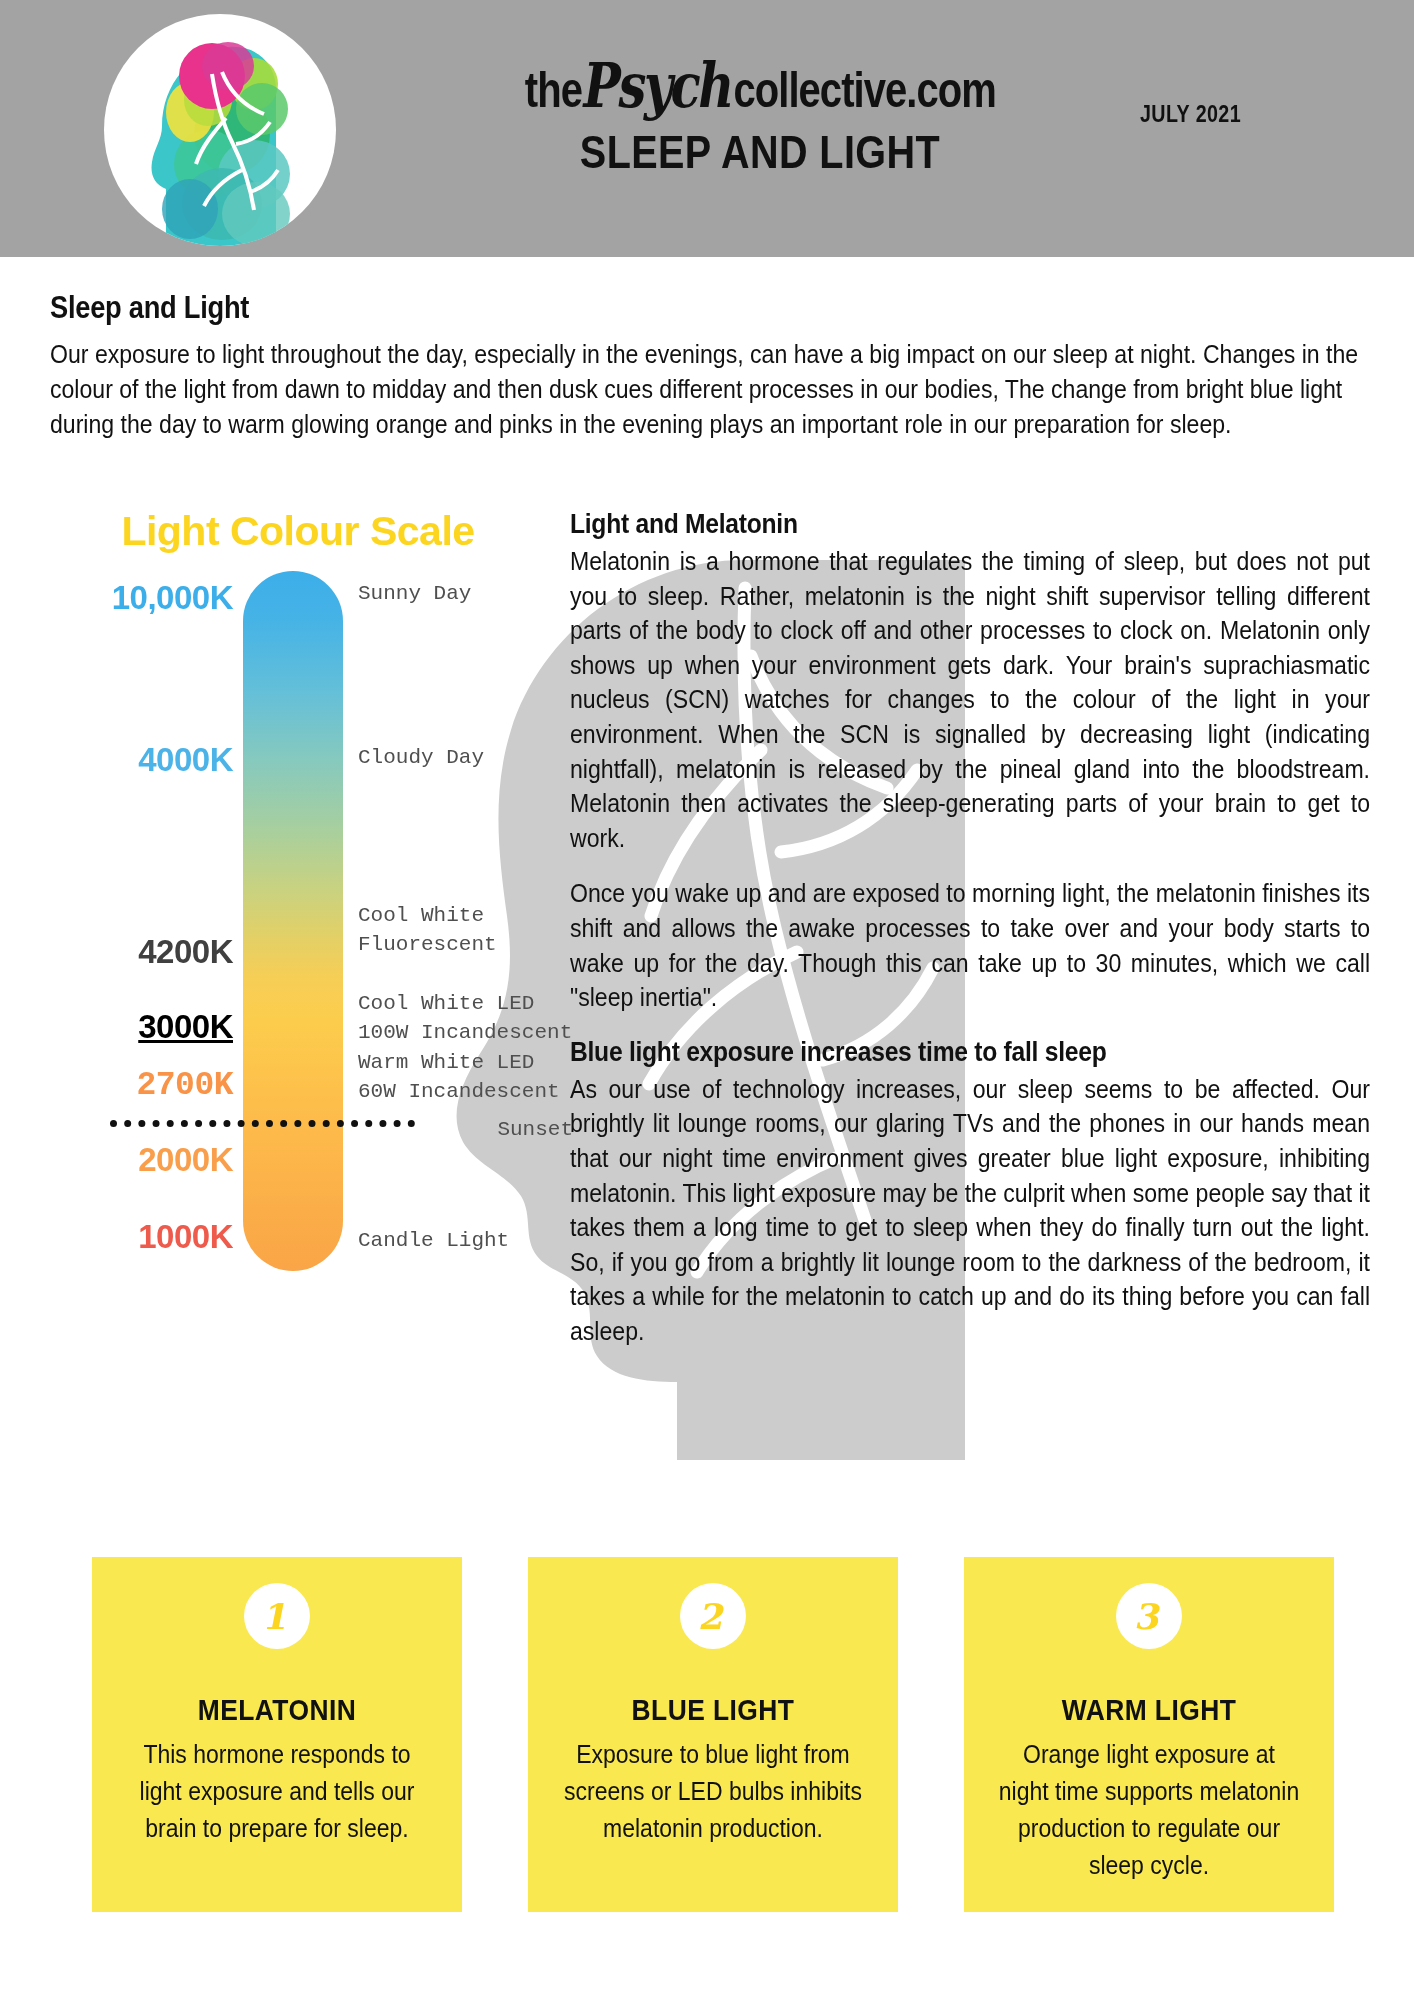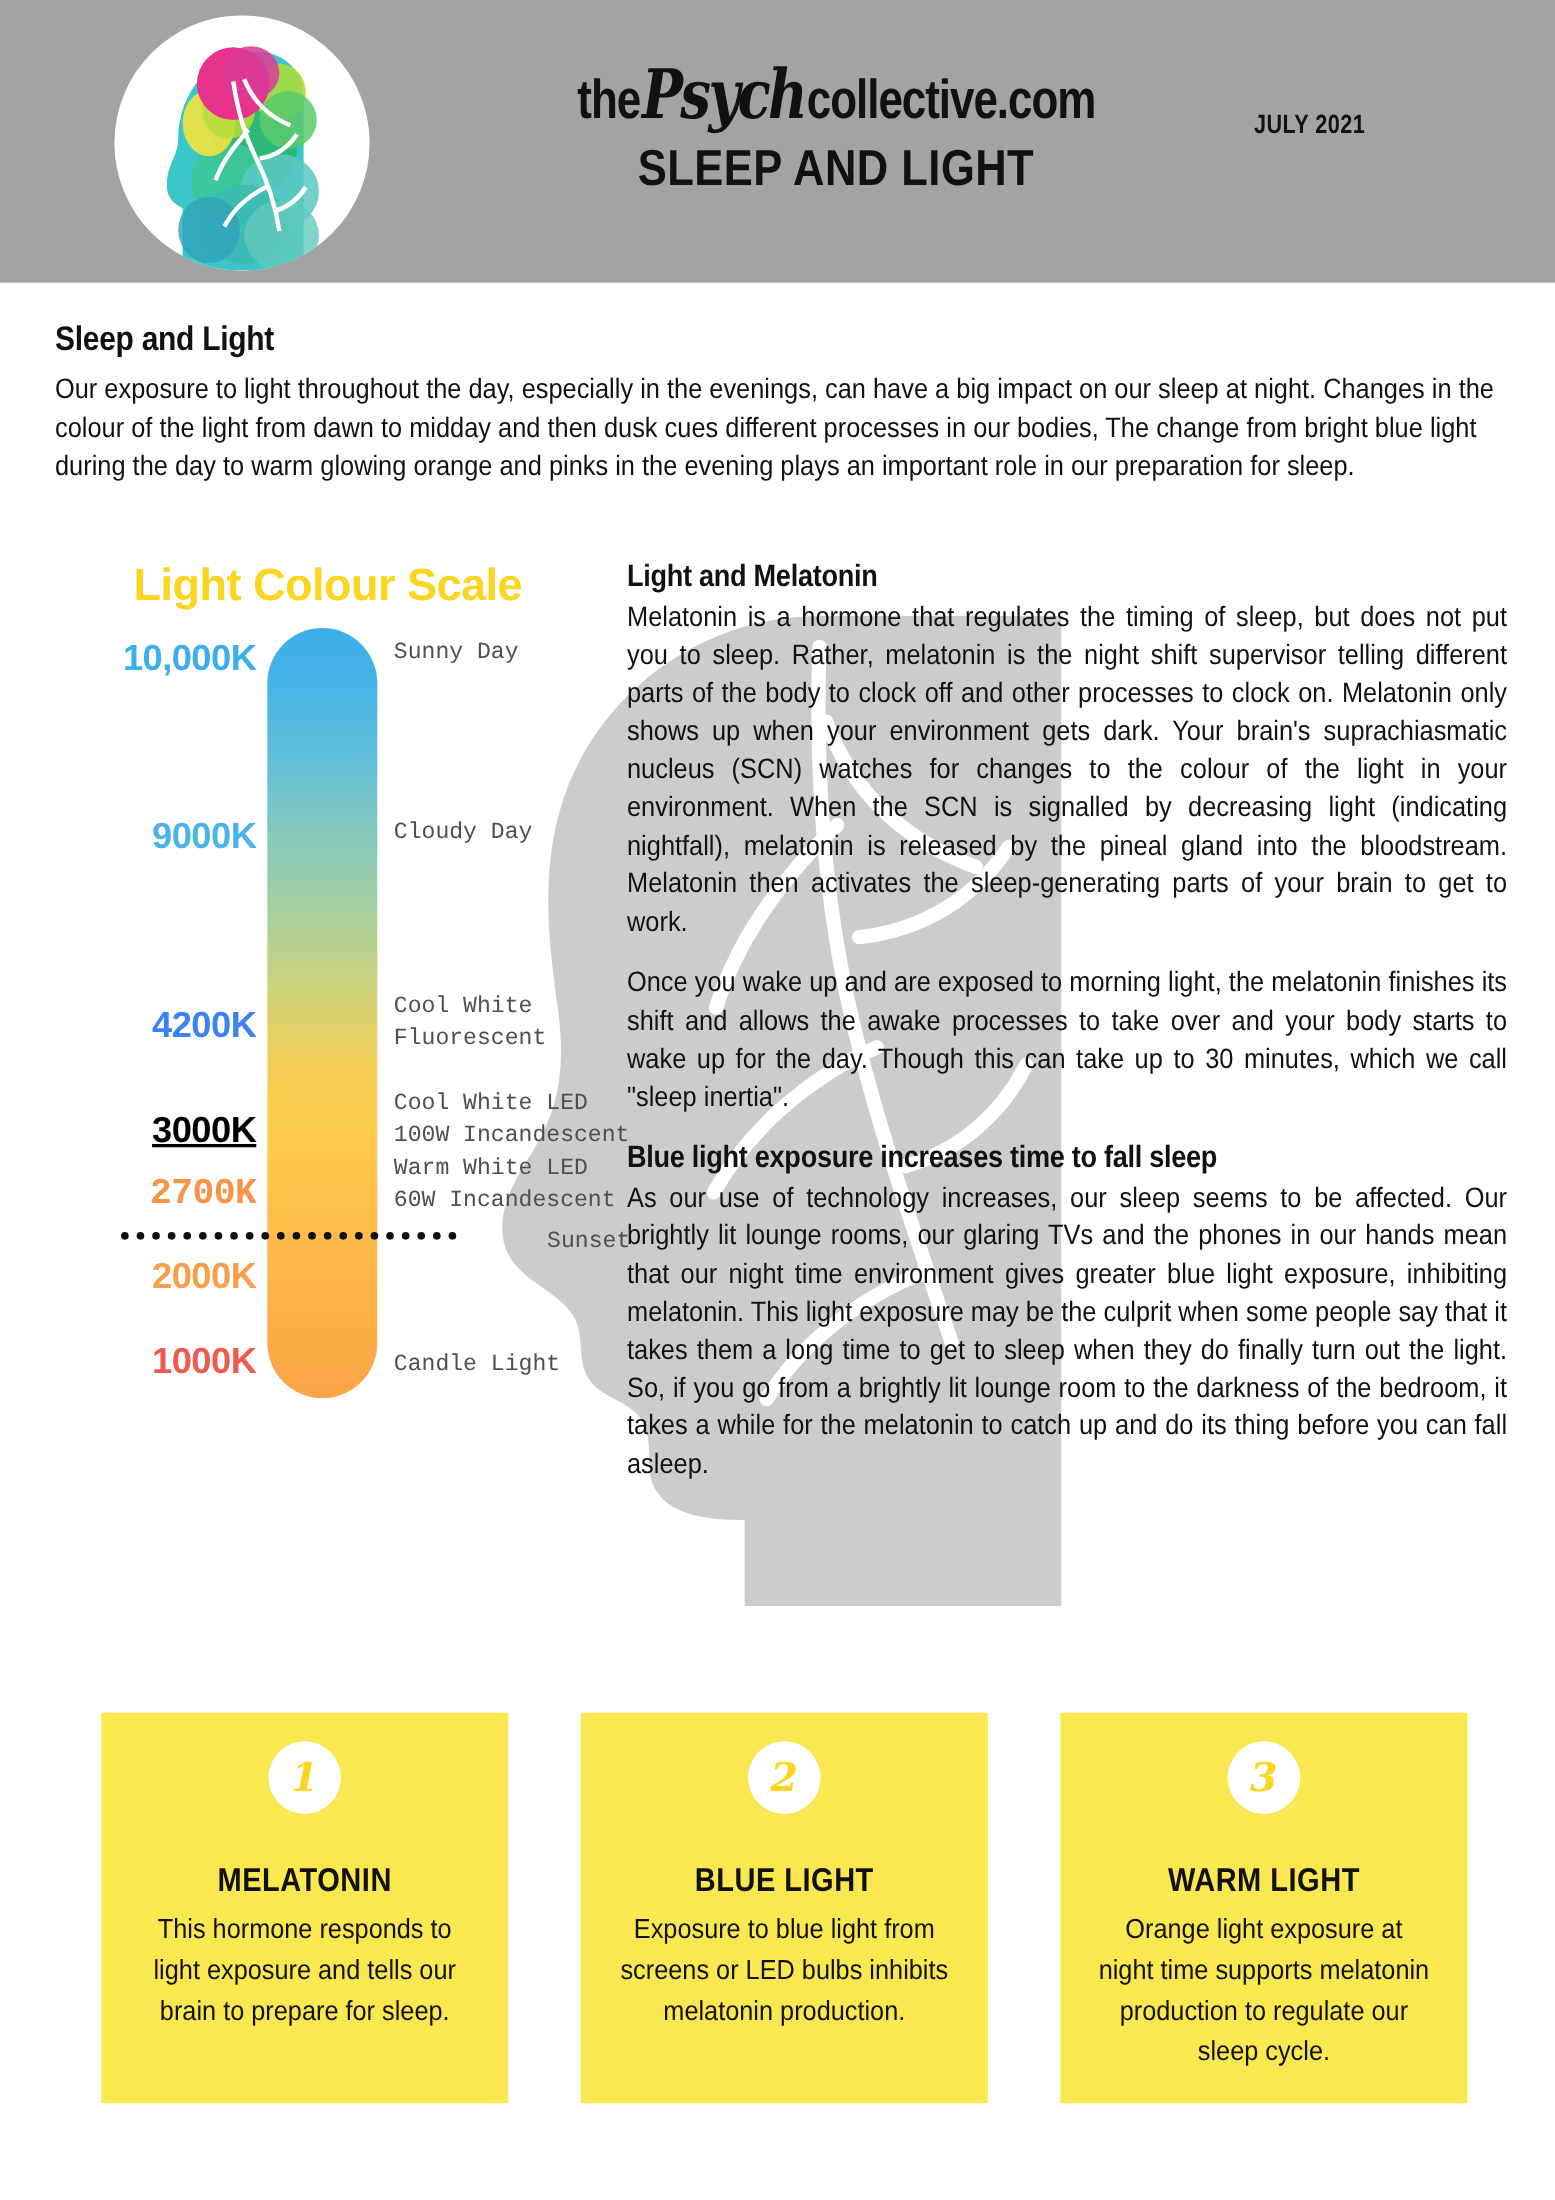--- a/index.html
+++ b/index.html
@@ -352,25 +352,25 @@
   <div class="scale-col">
     <div class="scale-title">Light Colour Scale</div>
     <div class="scale-area">
       <div class="gradient-bar"></div>
       <div class="dotted-line" id="divider" style="top: 549px;"></div>
       <div id="ticks">
           <div class="tick" style="top: 8px; color: rgb(60, 174, 233);">10,000K</div>
           <div class="lbl" style="top: 8px;">
             <div>Sunny Day</div>
           </div>
-          <div class="tick" style="top: 170px; color: rgb(75, 179, 232);">9000K</div>
+          <div class="tick" style="top: 170px; color: rgb(75, 179, 232);">4000K</div>
           <div class="lbl" style="top: 172px;">
             <div>Cloudy Day</div>
           </div>
-          <div class="tick" style="top: 342px; color: #3b82f6;">4200K</div>
+          <div class="tick" style="top: 362px; color: #404040;">4200K</div>
           <div class="lbl" style="top: 330px;">
             <div>Cool White</div>
             <div>Fluorescent</div>
           </div>
           <div class="tick" style="top: 437px; color: #000000; text-decoration: underline;">3000K</div>
           <div class="lbl" style="top: 418px;">
             <div>Cool White LED</div>
             <div>100W Incandescent</div>
           </div>
           <div class="tick" style="top: 496px; color: rgb(248, 147, 72); font-family: Liberation Mono, monospace;">2700K</div>

